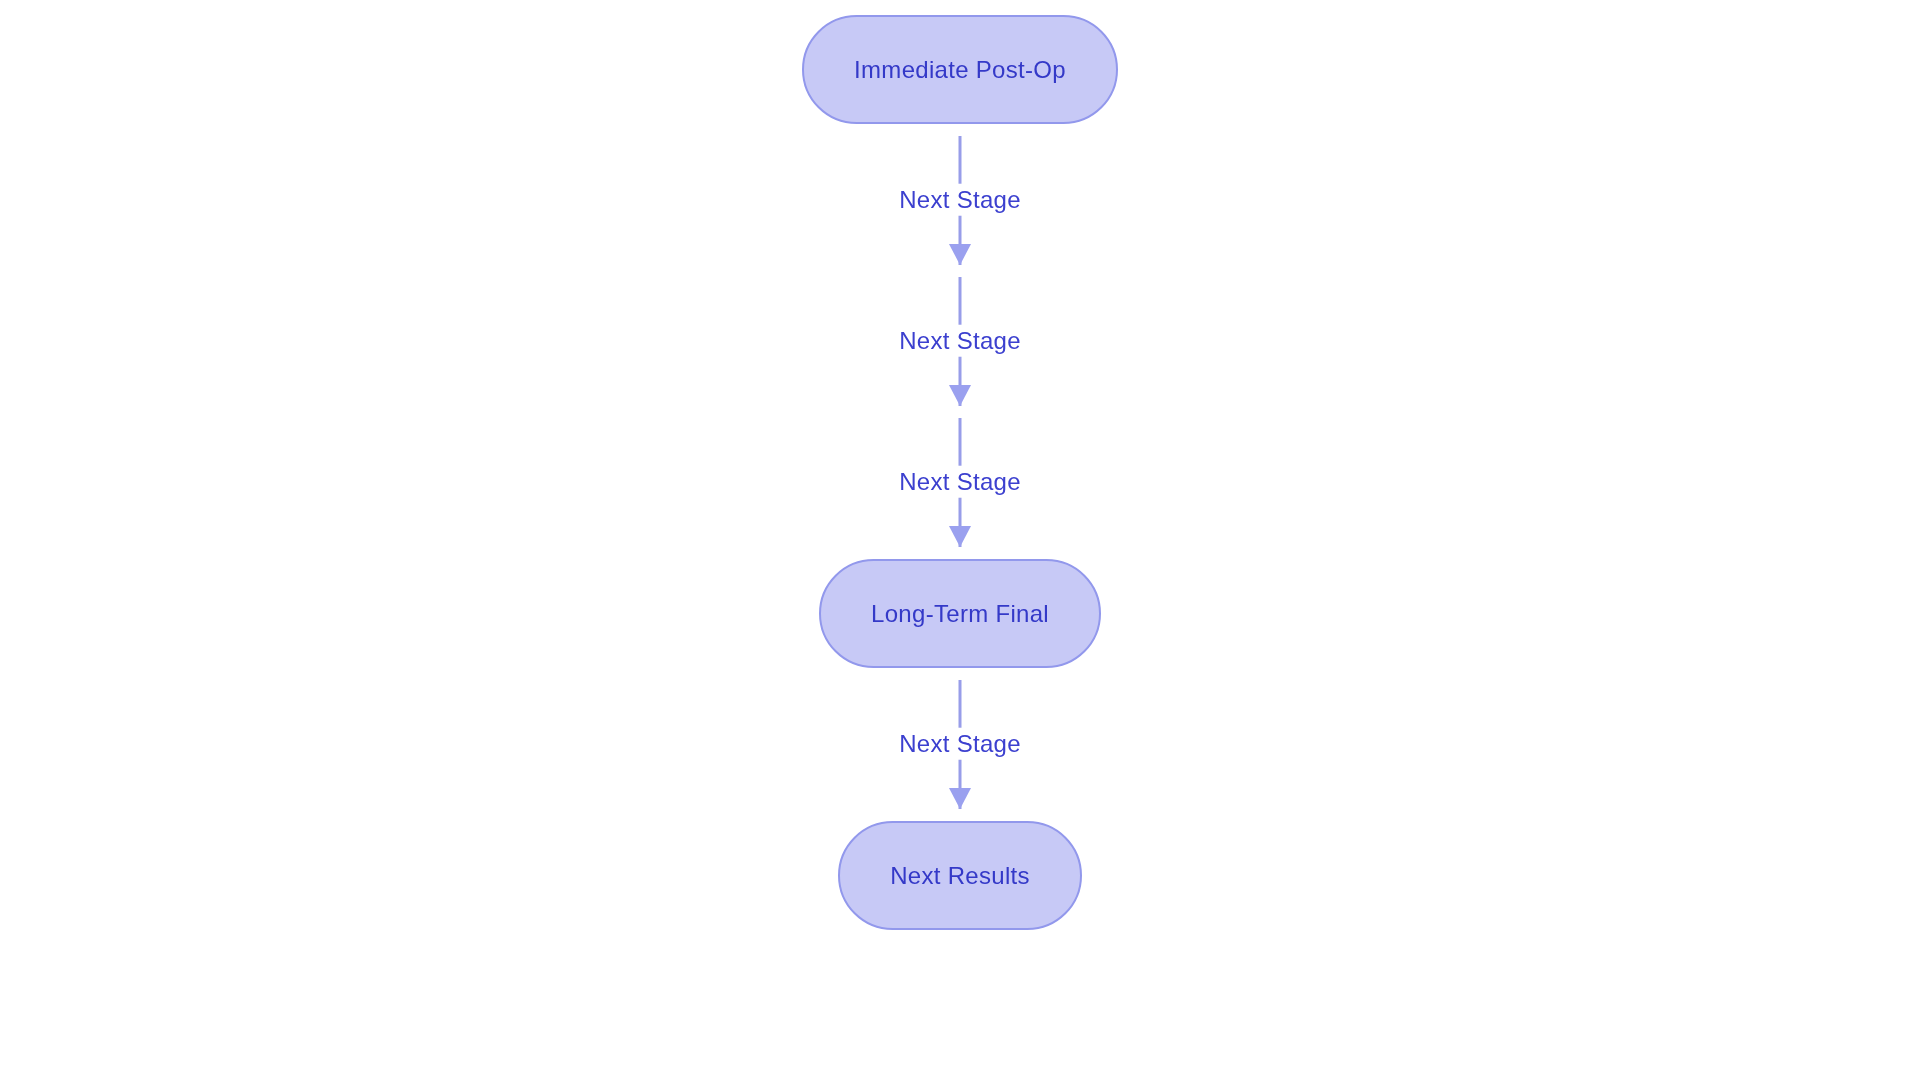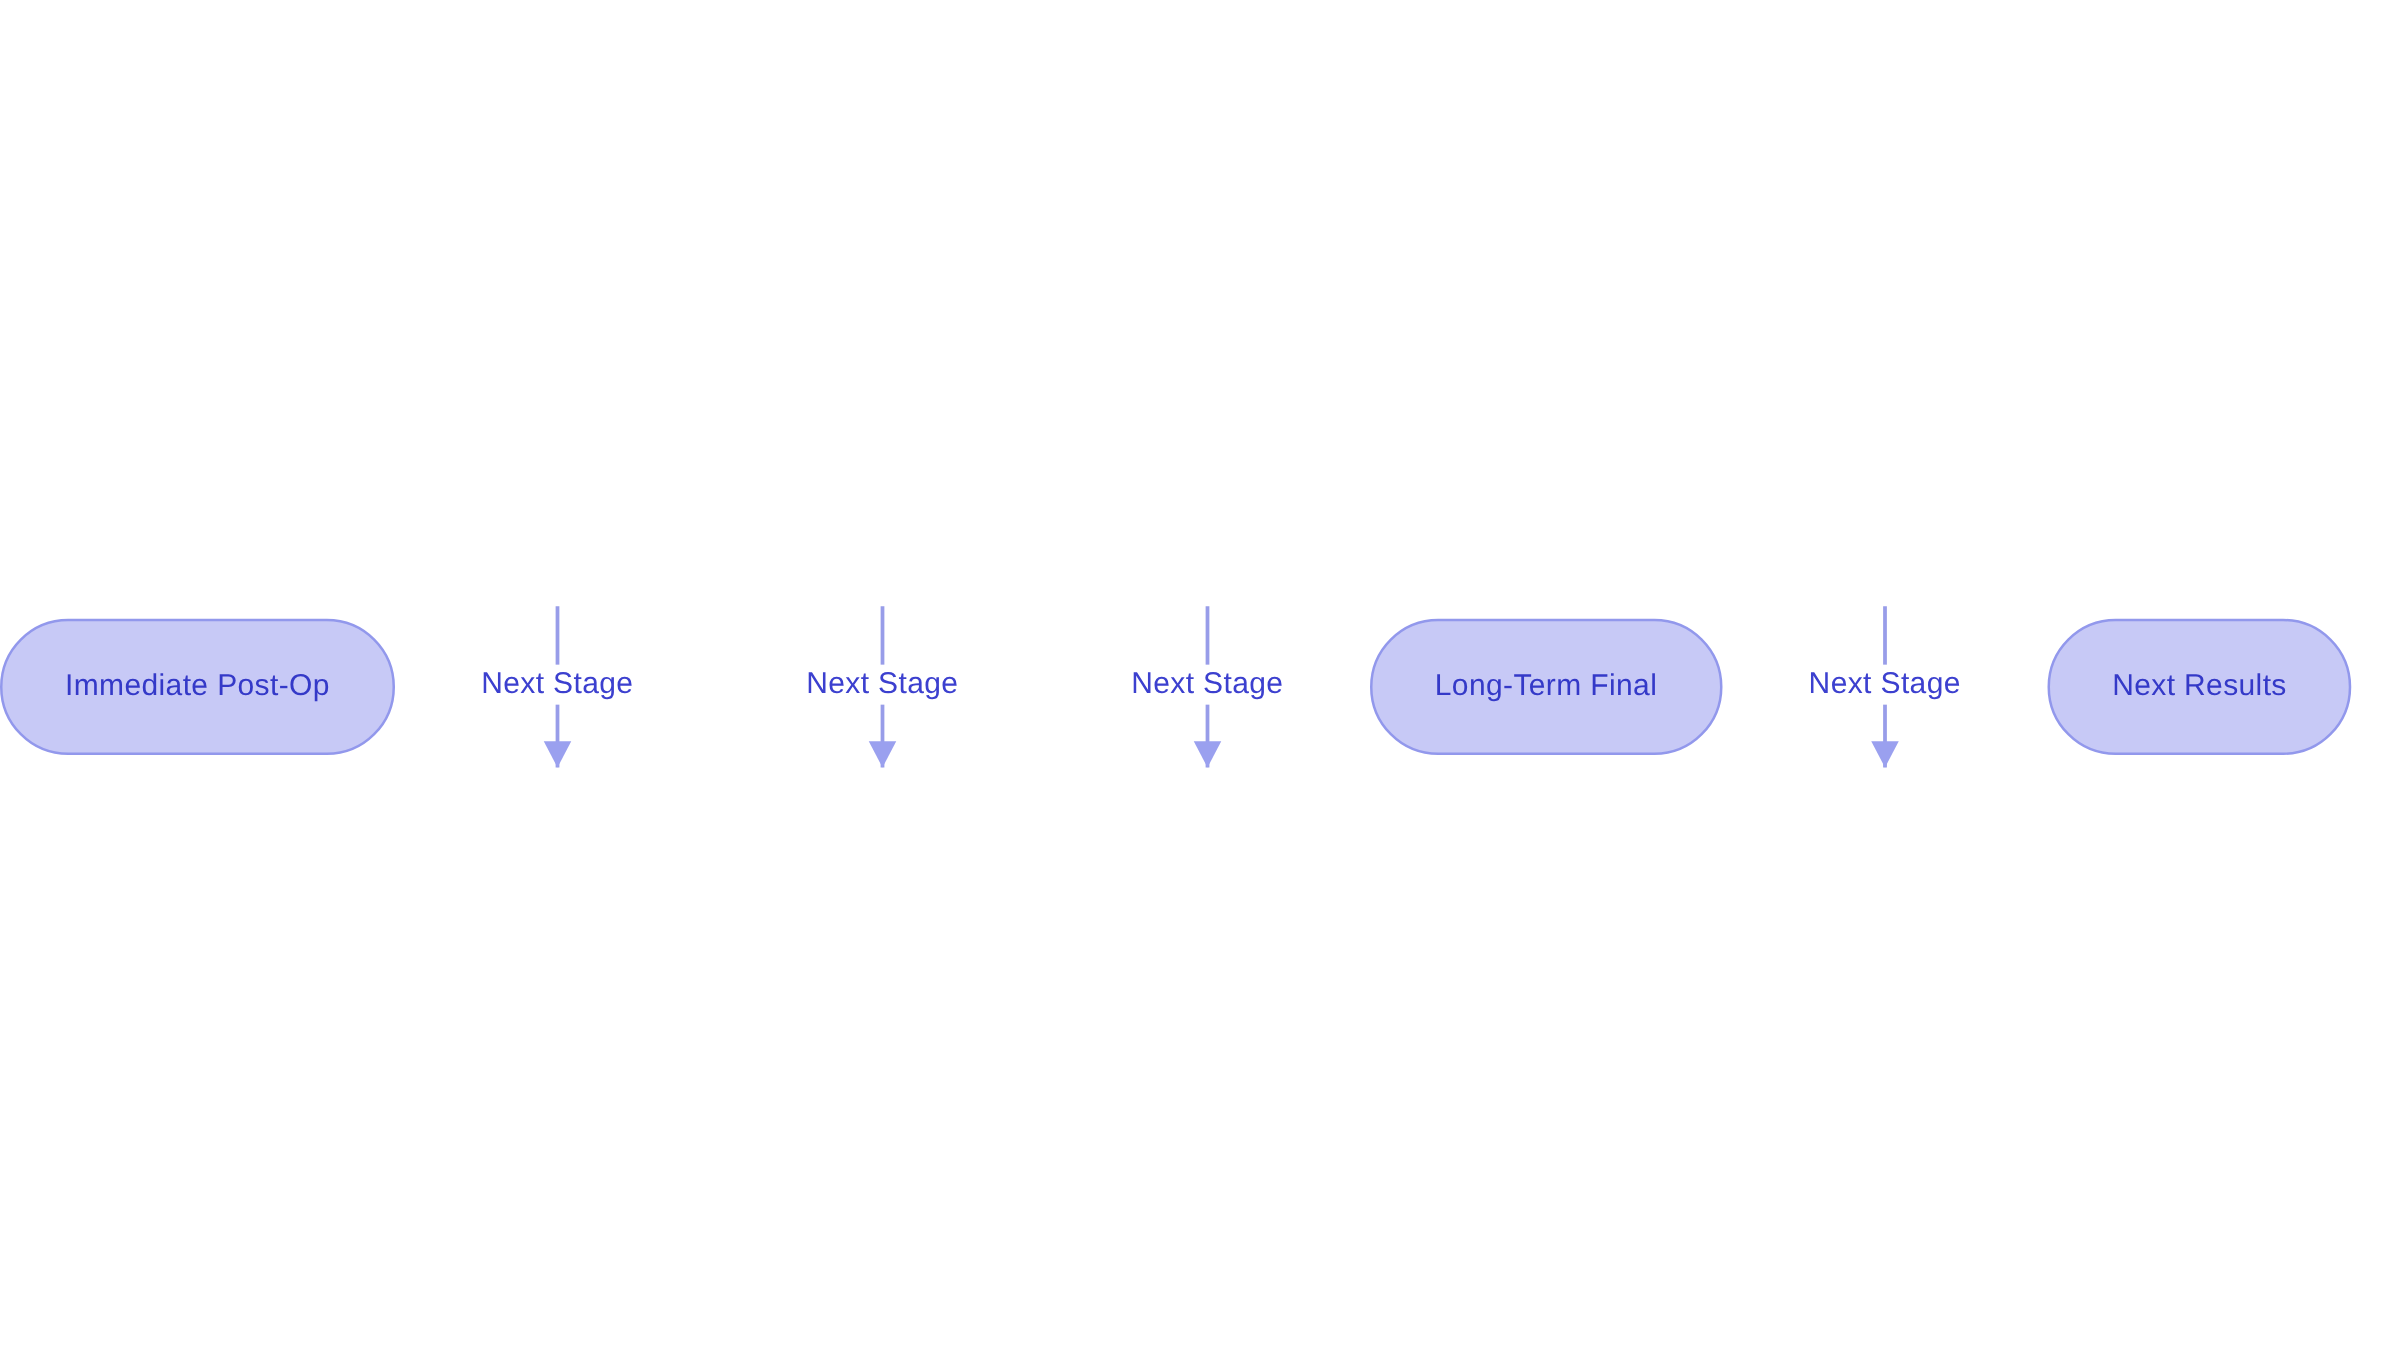--- a/index.html
+++ b/index.html
@@ -21,21 +21,23 @@
   body {
     width: 1920px;
     height: 1083px;
     overflow: hidden;
   }
   .canvas {
     width: 100%;
     height: 100%;
     padding-top: 15px;
     display: flex;
+    flex-direction: column;
     align-items: center;
+    gap: 12px;
   }
   .node {
     height: 109px;
     min-width: 190px;
     padding: 0 50px;
     border-radius: 56px;
     background: var(--node-fill);
     border: 2px solid var(--node-border);
     color: var(--node-text);
     font-size: 24px;

